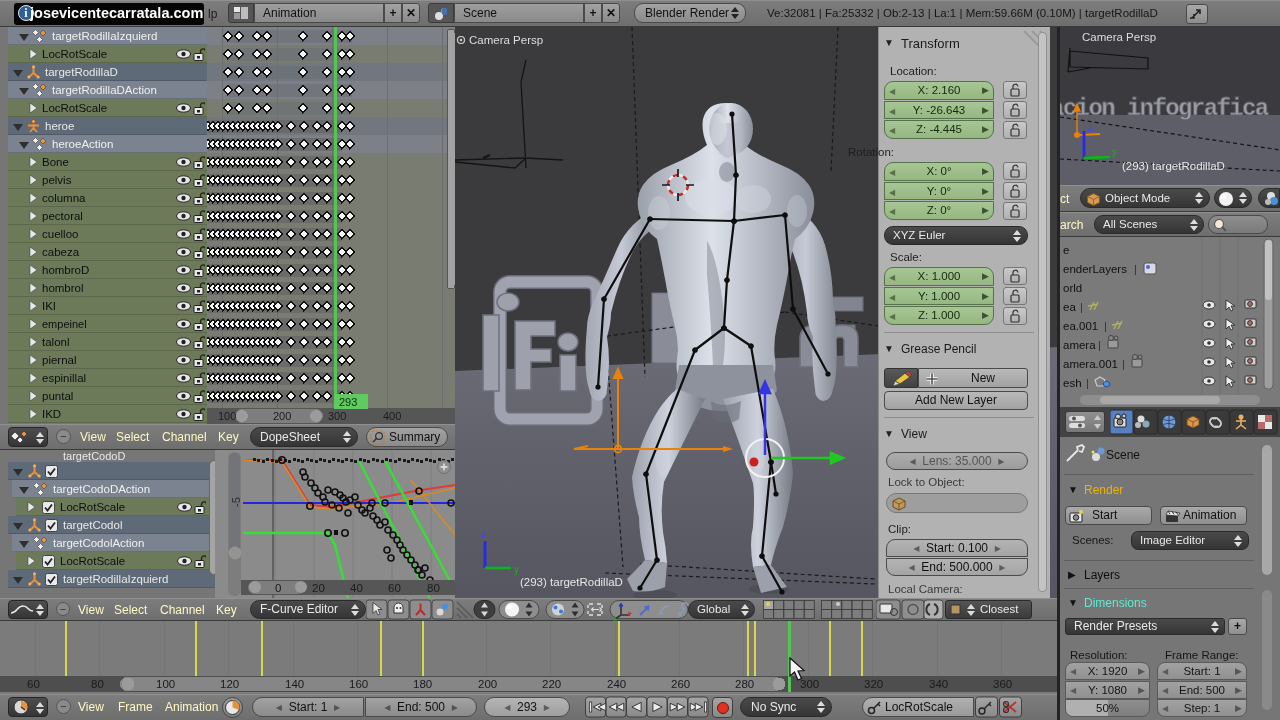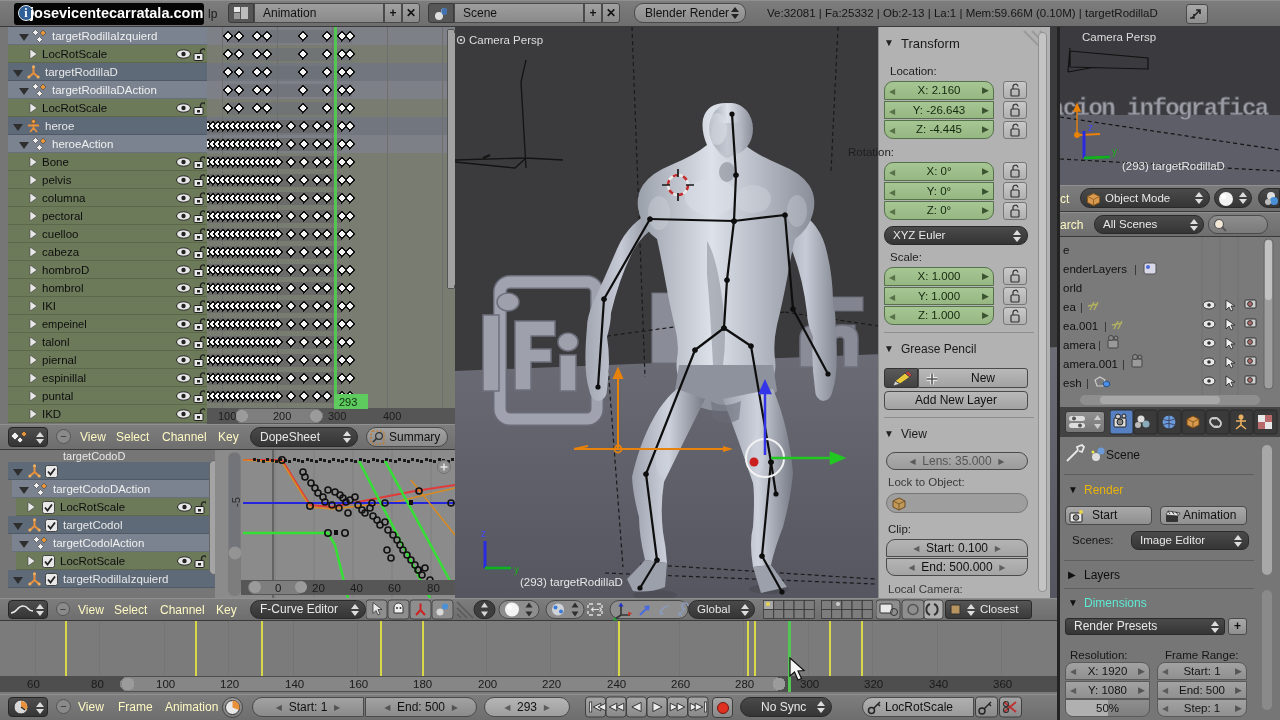--- a/index.html
+++ b/index.html
@@ -1234,21 +1234,21 @@
     <path d="M56.1 6.4 L46.9 11 L56.1 15.6 Z" fill="#ececec" stroke="#333" stroke-width="1"></path>
     <path d="M67.9 6.4 L77.1 11 L67.9 15.6 Z" fill="#ececec" stroke="#333" stroke-width="1"></path>
     <path d="M85.2 7.2 L92.8 11 L85.2 14.8 Z" fill="#ececec" stroke="#333" stroke-width="1"></path>
     <path d="M92.2 7.2 L99.8 11 L92.2 14.8 Z" fill="#ececec" stroke="#333" stroke-width="1"></path>
     <path d="M105.2 7.2 L112.8 11 L105.2 14.8 Z" fill="#ececec" stroke="#333" stroke-width="1"></path>
     <path d="M110.2 7.2 L117.8 11 L110.2 14.8 Z" fill="#ececec" stroke="#333" stroke-width="1"></path>
     <rect x="119.5" y="6" width="2.2" height="10" fill="#ececec" stroke="#333" stroke-width="0.8"></rect>
   </svg>
 <div class="abs" style="left:712px;top:697px;width:21px;height:21px;border-radius:4px;background:linear-gradient(#a5a5a5,#898989);border:1px solid #3f3f3f"></div>
 <div class="abs" style="left:717px;top:702px;width:12px;height:12px;border-radius:50%;background:#e03020;border:1px solid #701810"></div>
-<div class="abs ddark" style="left:740px;top:697px;width:92px;height:20px;line-height:18px;padding-left:20px;border-radius:10px">No Sync<span class="updn" style="position:absolute;right:6px;top:3px;color:#ddd"></span></div>
+<div class="abs ddark" style="left:740px;top:697px;width:92px;height:20px;line-height:18px;padding-left:10px;border-radius:10px">No Sync<span class="updn" style="position:absolute;right:6px;top:3px;color:#ddd"></span></div>
 <div class="abs pill" style="left:862px;top:697px;width:112px;height:20px;border-radius:10px 0 0 10px;line-height:18px;background:linear-gradient(#b0b0b0,#9a9a9a)">
 <svg style="position:absolute;left:4px;top:3px" width="15" height="14">
       <circle cx="4.5" cy="9.5" r="3" fill="none" stroke="#222" stroke-width="1.5"></circle>
       <path d="M7 7 L13 1 M11 3 l2 2" stroke="#222" stroke-width="1.5"></path>
     </svg>
 <span style="margin-left:22px">LocRotScale</span></div>
 <svg class="abs" style="left:975px;top:696px" width="48" height="23">
 <rect x="0.5" y="1" width="22" height="20" rx="3" fill="url(#gb2)" stroke="#3f3f3f"></rect>
     <rect x="24.5" y="1" width="22" height="20" rx="3" fill="url(#gb2)" stroke="#3f3f3f"></rect>
 <defs>

